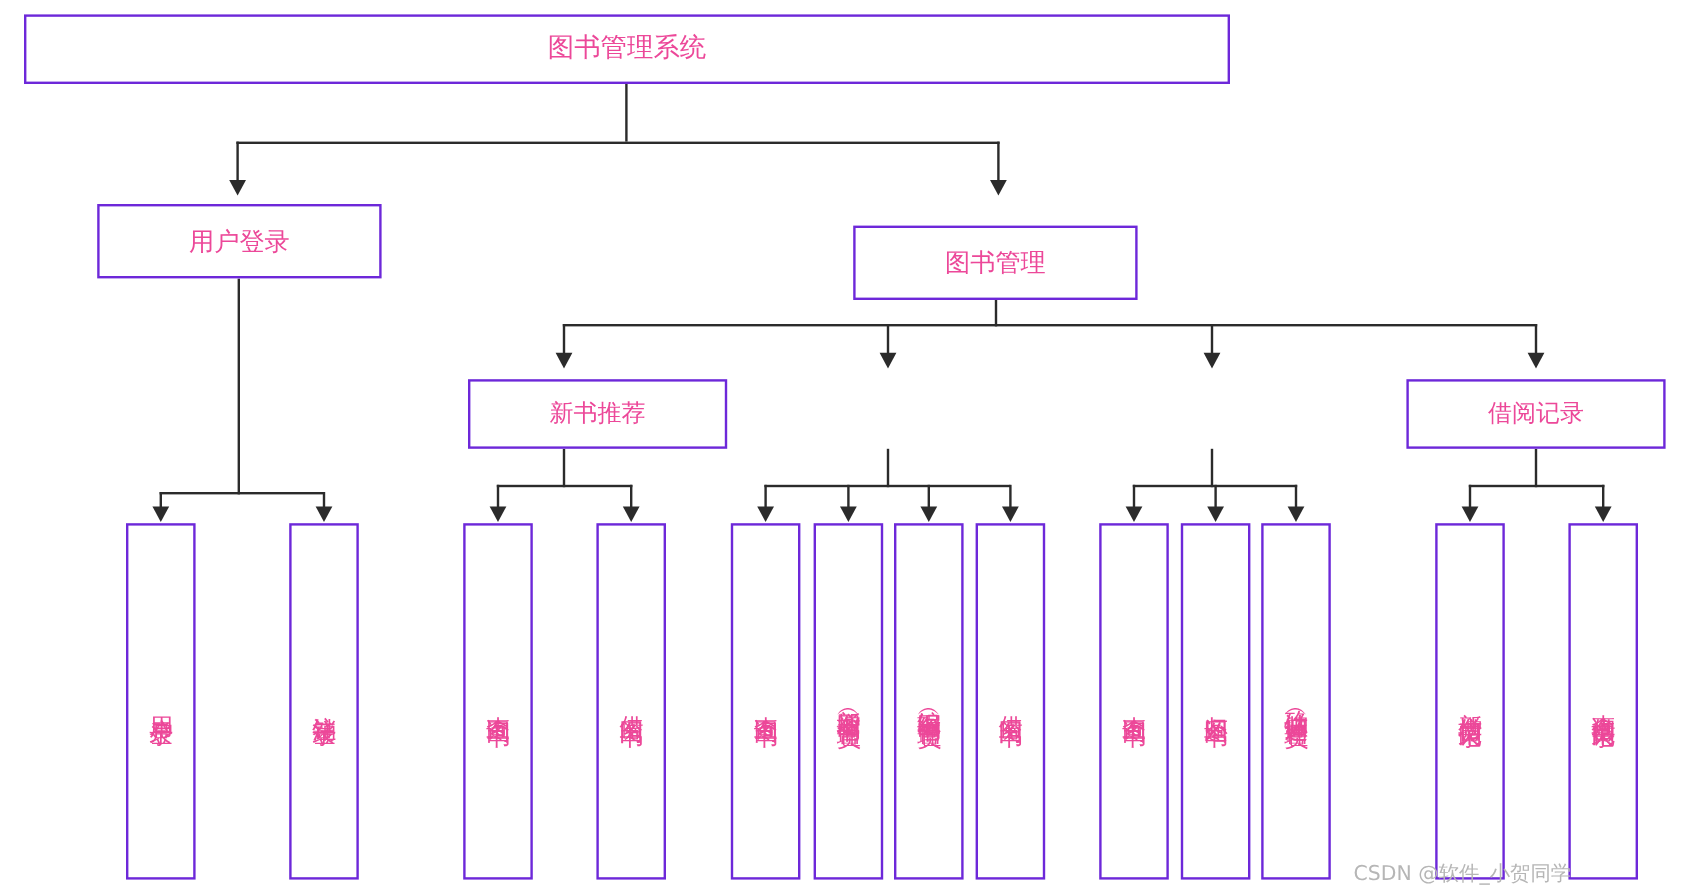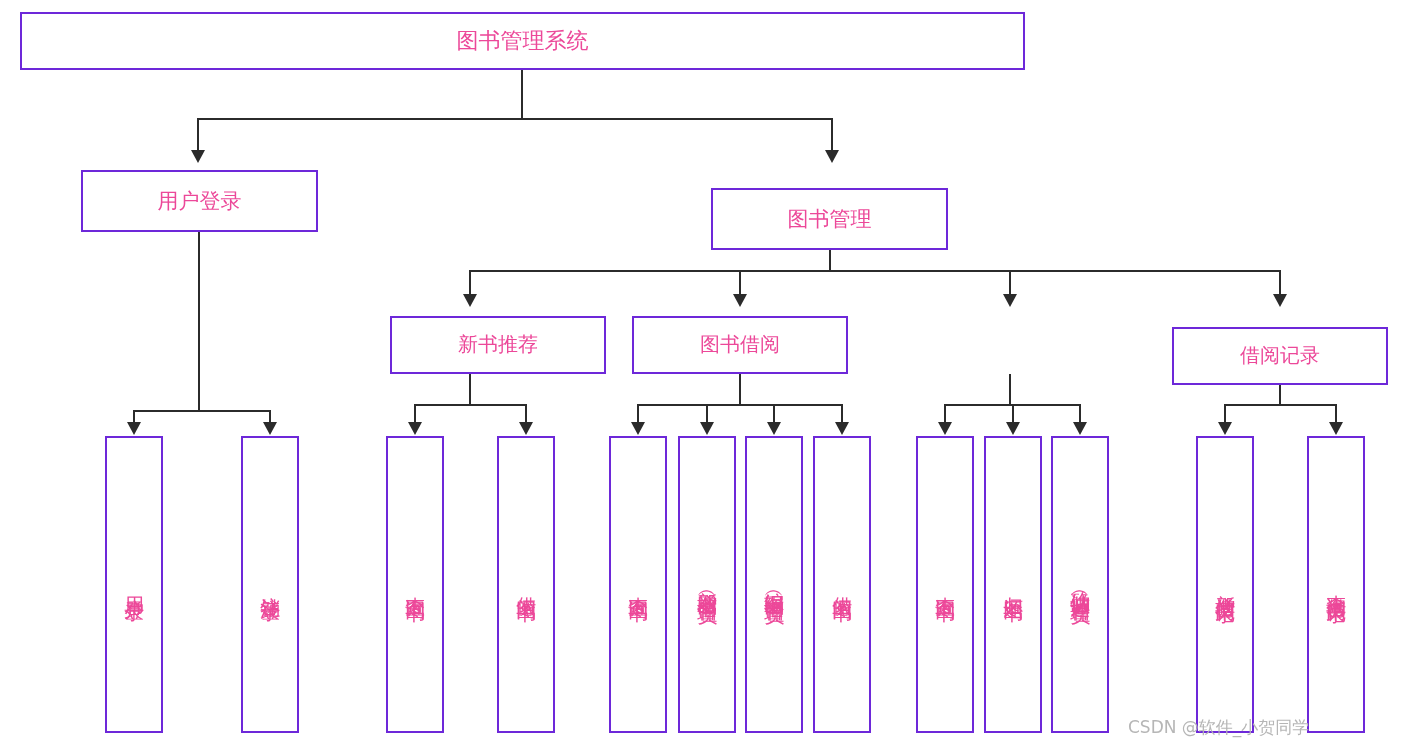--- a/index.html
+++ b/index.html
@@ -134,24 +134,21 @@
 
   <div class="edge v" style="left:1009px; top:270px; width:2px; height:26px;"></div>
   <div class="arrow" style="left:1003px; top:294px;"></div>
 
   <div class="edge v" style="left:1279px; top:270px; width:2px; height:26px;"></div>
   <div class="arrow" style="left:1273px; top:294px;"></div>
 
   <div class="node level3" style="left:362px; top:316px; width:216px; height:58px;margin-left:28px;">
     <span>新书推荐</span>
   </div>
-  <div class="node level3" style="left:632px; top:316px; width:216px; height:58px;">
-    <span>图书借阅</span>
-  </div>
-  <div class="node level3" style="left:1172px; top:316px; width:216px; height:58px;margin-top:11px;">
+  <div class="node level3" style="left:1172px; top:316px; width:216px; height:58px;">
     <span>借阅记录</span>
   </div>
 
   <div class="edge v" style="left:469px; top:374px; width:2px; height:32px;"></div>
   <div class="edge h" style="left:414px; top:404px; width:113px; height:2px;"></div>
   <div class="edge v" style="left:414px; top:404px; width:2px; height:20px;"></div>
   <div class="arrow" style="left:408px; top:422px;"></div>
   <div class="edge v" style="left:525px; top:404px; width:2px; height:20px;"></div>
   <div class="arrow" style="left:519px; top:422px;"></div>
 

